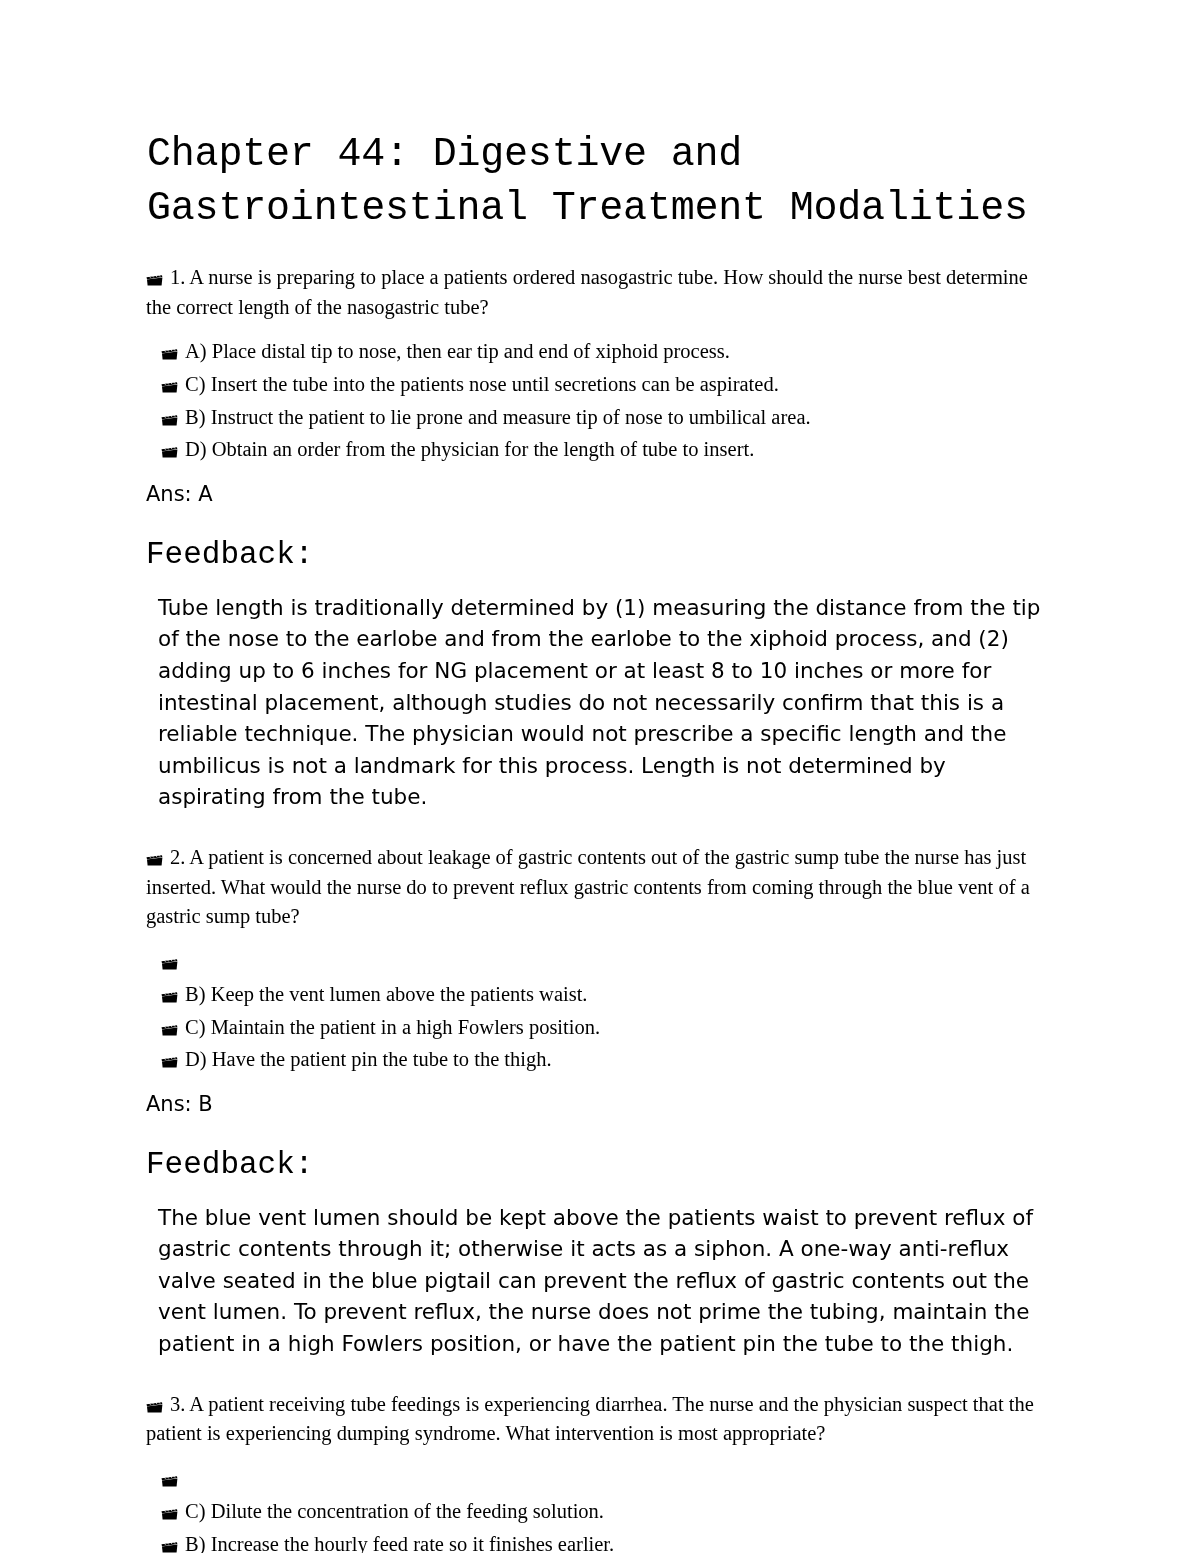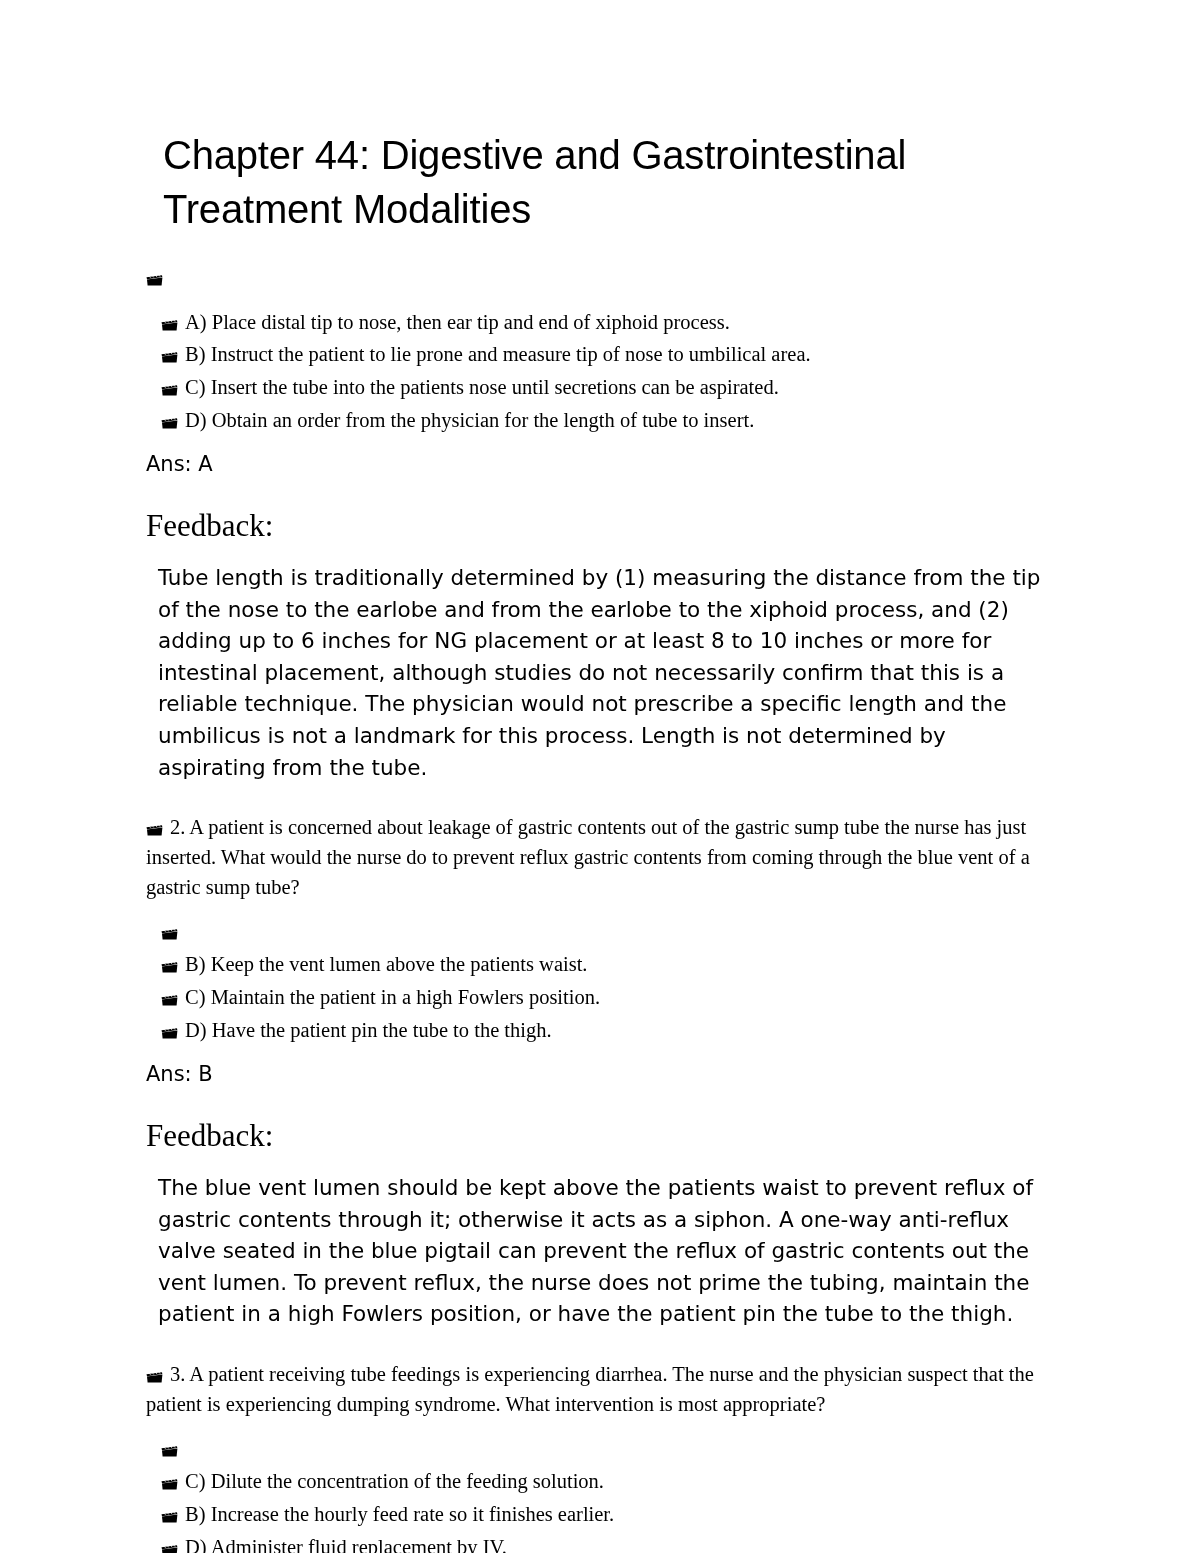--- a/index.html
+++ b/index.html
@@ -14,30 +14,30 @@
     color: #000000;
   }
   .page {
     width: 1200px;
     min-height: 1553px;
     box-sizing: border-box;
     padding: 128px 148px 40px 146px;
     background: #ffffff;
   }
   h1.doc-title {
-    font-family: Liberation Sans, sans-serif;
+    font-family: Liberation Mono, monospace;
     font-size: 40px;
     font-weight: 400;
     line-height: 1.36;
-    margin: 0 0 26px 17px;
+    margin: 0 0 26px 1px;
     letter-spacing: -0.2px;
     max-width: 900px;
   }
   h2.feedback-head {
-    font-family: Liberation Serif, serif;
+    font-family: Liberation Mono, monospace;
     font-size: 31px;
     font-weight: 400;
     line-height: 1.3;
     margin: 26px 0 16px 0;
   }
   .q-block {
     margin: 0 0 2px 0;
   }
   .q-stem, .q-option {
     font-family: "Liberation Serif", serif;
@@ -92,21 +92,21 @@
     <p class="q-stem">
       <span class="bullet">
         <svg class="glyph" viewBox="0 0 17 13" xmlns="http://www.w3.org/2000/svg">
           <path d="M0.5 4.2 L16 2.2 L16.3 4.0 L1.0 6.2 Z" fill="#000"></path>
           <path d="M1.0 6.6 L16.4 4.5 L15.6 12.4 L1.6 12.4 Z" fill="#000"></path>
           <path d="M3.2 3.1 L4.6 4.9" stroke="#fff" stroke-width="0.7"></path>
           <path d="M6.4 2.7 L7.8 4.5" stroke="#fff" stroke-width="0.7"></path>
           <path d="M9.6 2.3 L11.0 4.1" stroke="#fff" stroke-width="0.7"></path>
           <path d="M12.8 1.9 L14.2 3.7" stroke="#fff" stroke-width="0.7"></path>
         </svg>
-      </span>
+      </span><span>1. A nurse is preparing to place a patients ordered nasogastric tube. How should the nurse best determine the correct length of the nasogastric tube?</span>
     </p>
     <div class="opt-list">
       <p class="q-option">
         <span class="bullet">
           <svg class="glyph" viewBox="0 0 17 13" xmlns="http://www.w3.org/2000/svg">
             <path d="M0.5 4.2 L16 2.2 L16.3 4.0 L1.0 6.2 Z" fill="#000"></path>
             <path d="M1.0 6.6 L16.4 4.5 L15.6 12.4 L1.6 12.4 Z" fill="#000"></path>
             <path d="M3.2 3.1 L4.6 4.9" stroke="#fff" stroke-width="0.7"></path>
             <path d="M6.4 2.7 L7.8 4.5" stroke="#fff" stroke-width="0.7"></path>
             <path d="M9.6 2.3 L11.0 4.1" stroke="#fff" stroke-width="0.7"></path>
@@ -117,33 +117,33 @@
       <p class="q-option">
         <span class="bullet">
           <svg class="glyph" viewBox="0 0 17 13" xmlns="http://www.w3.org/2000/svg">
             <path d="M0.5 4.2 L16 2.2 L16.3 4.0 L1.0 6.2 Z" fill="#000"></path>
             <path d="M1.0 6.6 L16.4 4.5 L15.6 12.4 L1.6 12.4 Z" fill="#000"></path>
             <path d="M3.2 3.1 L4.6 4.9" stroke="#fff" stroke-width="0.7"></path>
             <path d="M6.4 2.7 L7.8 4.5" stroke="#fff" stroke-width="0.7"></path>
             <path d="M9.6 2.3 L11.0 4.1" stroke="#fff" stroke-width="0.7"></path>
             <path d="M12.8 1.9 L14.2 3.7" stroke="#fff" stroke-width="0.7"></path>
           </svg>
+        </span><span>C) Insert the tube into the patients nose until secretions can be aspirated.</span>
+      </p>
+      <p class="q-option">
+        <span class="bullet">
+          <svg class="glyph" viewBox="0 0 17 13" xmlns="http://www.w3.org/2000/svg">
+            <path d="M0.5 4.2 L16 2.2 L16.3 4.0 L1.0 6.2 Z" fill="#000"></path>
+            <path d="M1.0 6.6 L16.4 4.5 L15.6 12.4 L1.6 12.4 Z" fill="#000"></path>
+            <path d="M3.2 3.1 L4.6 4.9" stroke="#fff" stroke-width="0.7"></path>
+            <path d="M6.4 2.7 L7.8 4.5" stroke="#fff" stroke-width="0.7"></path>
+            <path d="M9.6 2.3 L11.0 4.1" stroke="#fff" stroke-width="0.7"></path>
+            <path d="M12.8 1.9 L14.2 3.7" stroke="#fff" stroke-width="0.7"></path>
+          </svg>
         </span><span>B) Instruct the patient to lie prone and measure tip of nose to umbilical area.</span>
-      </p>
-      <p class="q-option">
-        <span class="bullet">
-          <svg class="glyph" viewBox="0 0 17 13" xmlns="http://www.w3.org/2000/svg">
-            <path d="M0.5 4.2 L16 2.2 L16.3 4.0 L1.0 6.2 Z" fill="#000"></path>
-            <path d="M1.0 6.6 L16.4 4.5 L15.6 12.4 L1.6 12.4 Z" fill="#000"></path>
-            <path d="M3.2 3.1 L4.6 4.9" stroke="#fff" stroke-width="0.7"></path>
-            <path d="M6.4 2.7 L7.8 4.5" stroke="#fff" stroke-width="0.7"></path>
-            <path d="M9.6 2.3 L11.0 4.1" stroke="#fff" stroke-width="0.7"></path>
-            <path d="M12.8 1.9 L14.2 3.7" stroke="#fff" stroke-width="0.7"></path>
-          </svg>
-        </span><span>C) Insert the tube into the patients nose until secretions can be aspirated.</span>
       </p>
       <p class="q-option">
         <span class="bullet">
           <svg class="glyph" viewBox="0 0 17 13" xmlns="http://www.w3.org/2000/svg">
             <path d="M0.5 4.2 L16 2.2 L16.3 4.0 L1.0 6.2 Z" fill="#000"></path>
             <path d="M1.0 6.6 L16.4 4.5 L15.6 12.4 L1.6 12.4 Z" fill="#000"></path>
             <path d="M3.2 3.1 L4.6 4.9" stroke="#fff" stroke-width="0.7"></path>
             <path d="M6.4 2.7 L7.8 4.5" stroke="#fff" stroke-width="0.7"></path>
             <path d="M9.6 2.3 L11.0 4.1" stroke="#fff" stroke-width="0.7"></path>
             <path d="M12.8 1.9 L14.2 3.7" stroke="#fff" stroke-width="0.7"></path>

